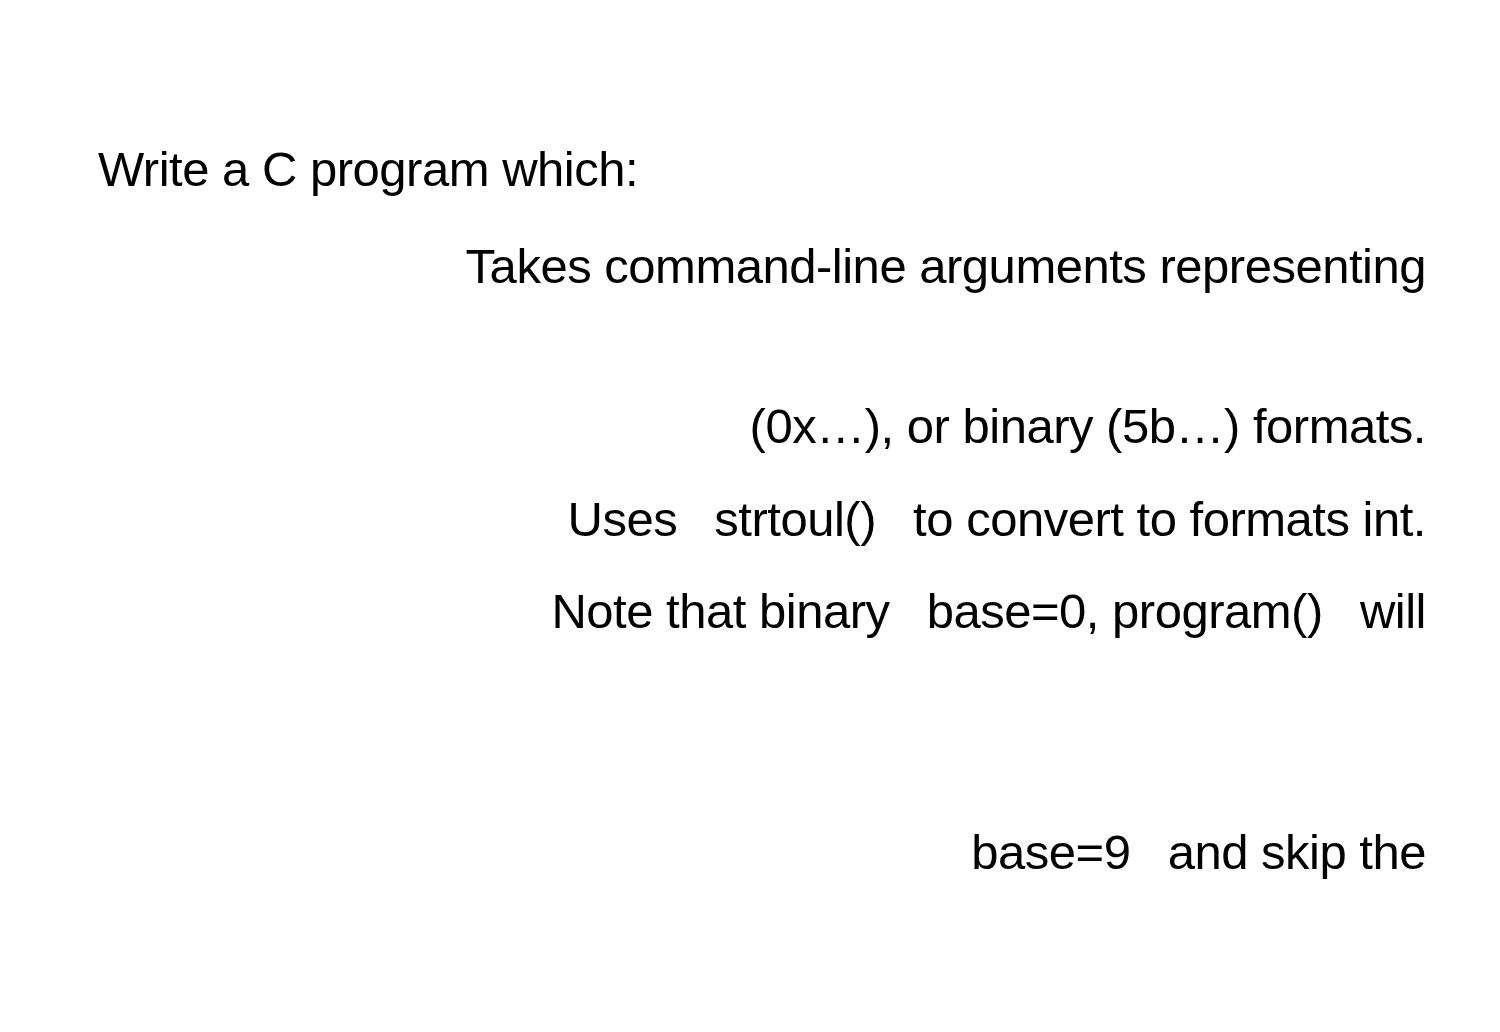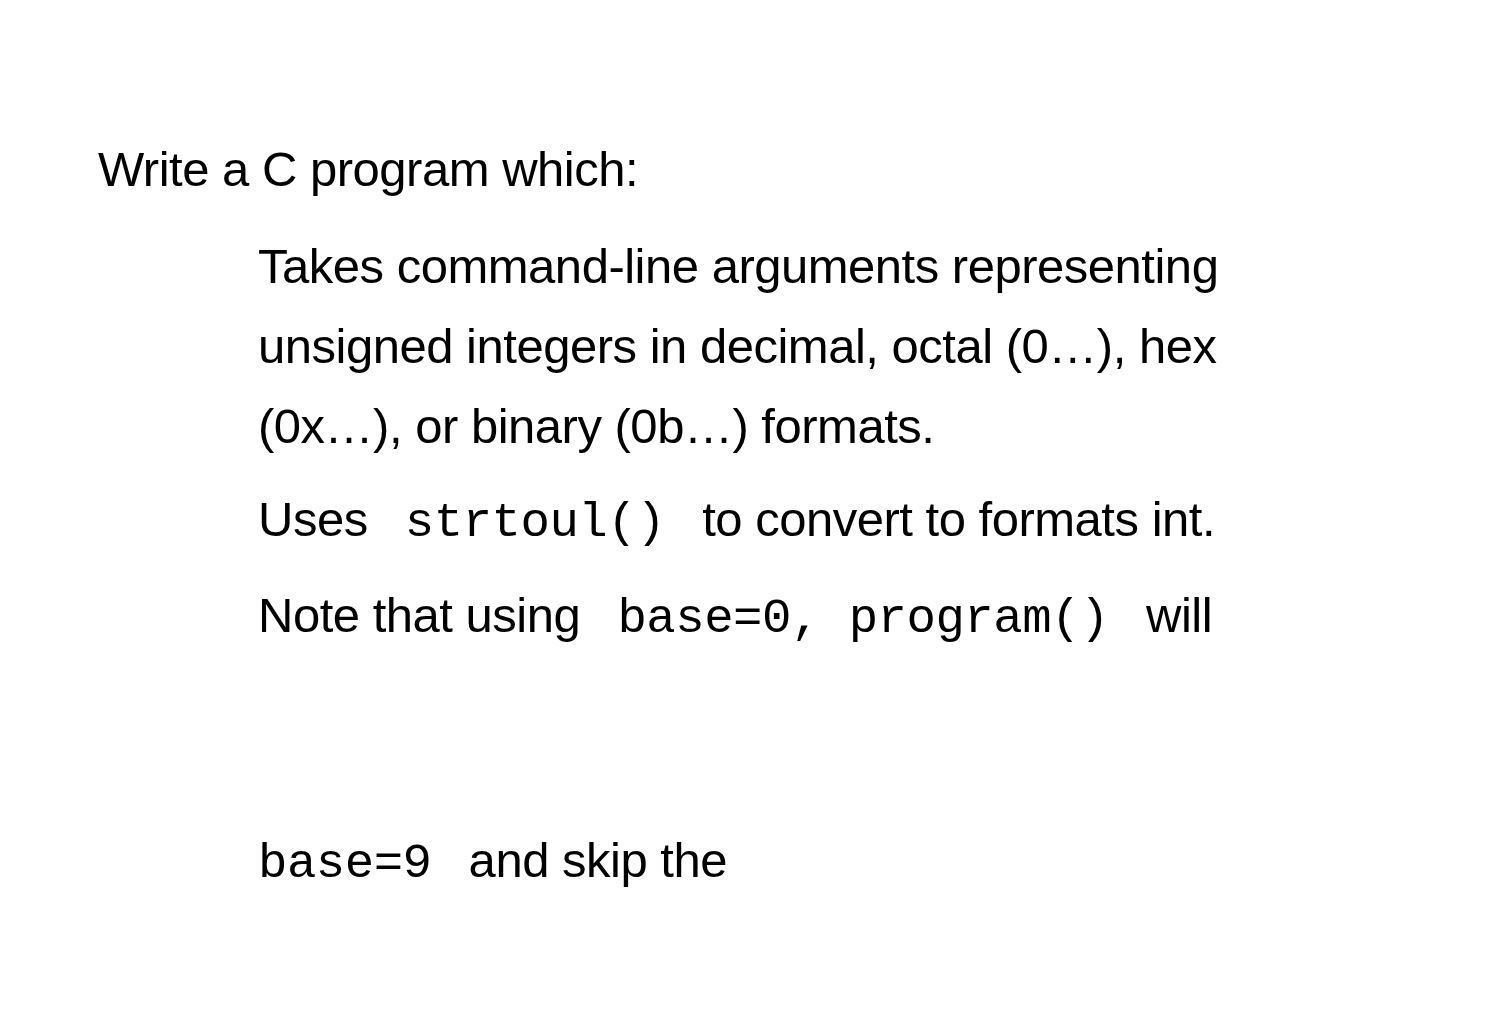--- a/index.html
+++ b/index.html
@@ -24,40 +24,41 @@
       letter-spacing: -0.01em;
       margin-bottom: 24px;
     }
     .items {
       padding-left: 136px;
     }
     .item {
       font-size: 49px;
       line-height: 1.64;
       letter-spacing: -0.01em;
+      text-align: right;
     }
     .code {
-      font-family: Liberation Mono, monospace;
+      font-family: Liberation Sans, sans-serif;
       letter-spacing: -0.01em;
     }
   </style>
 </head>
 <body>
 
 <div class="page">
   <div class="intro">Write a C program which:</div>
   <div class="items">
     <div class="item">
       <span>Takes command-line arguments representing</span><br>
-      <span>unsigned integers in decimal, octal (0…), hex</span><br>
-      <span>(0x…), or binary (0b…) formats.</span>
+      <br>
+      <span>(0x…), or binary (5b…) formats.</span>
     </div>
     <div class="item">
       <span>Uses </span><span class="code">strtoul()</span><span> to convert to formats int.</span>
     </div>
     <div class="item">
-      <span>Note that using </span><span class="code">base=0, program()</span><span> will</span><br>
+      <span>Note that binary </span><span class="code">base=0, program()</span><span> will</span><br>
       <br>
       <br>
       <span class="code">base=9</span><span> and skip the</span>
     </div>
   </div>
 </div>
 
 </body></html>

